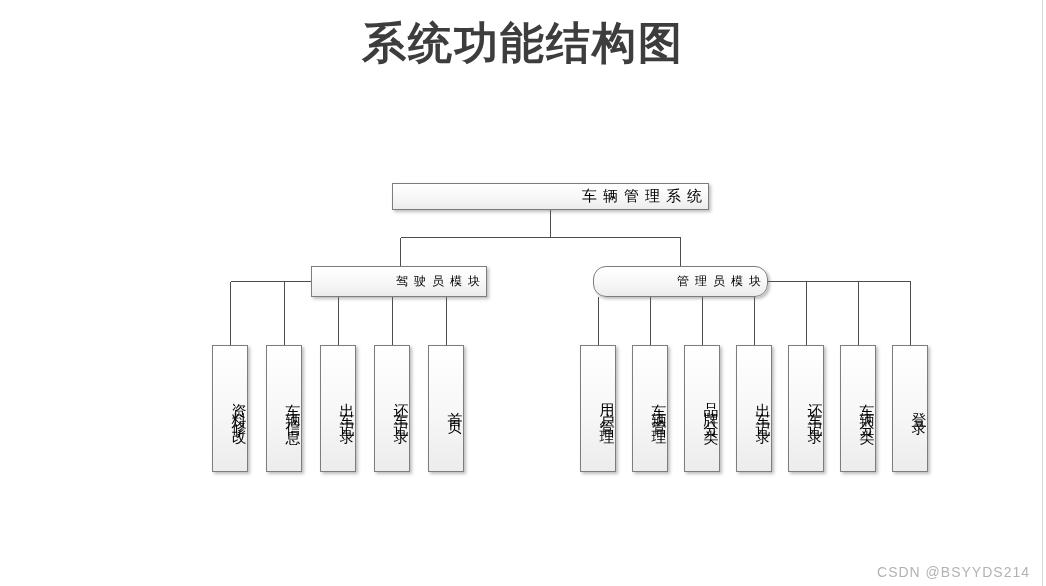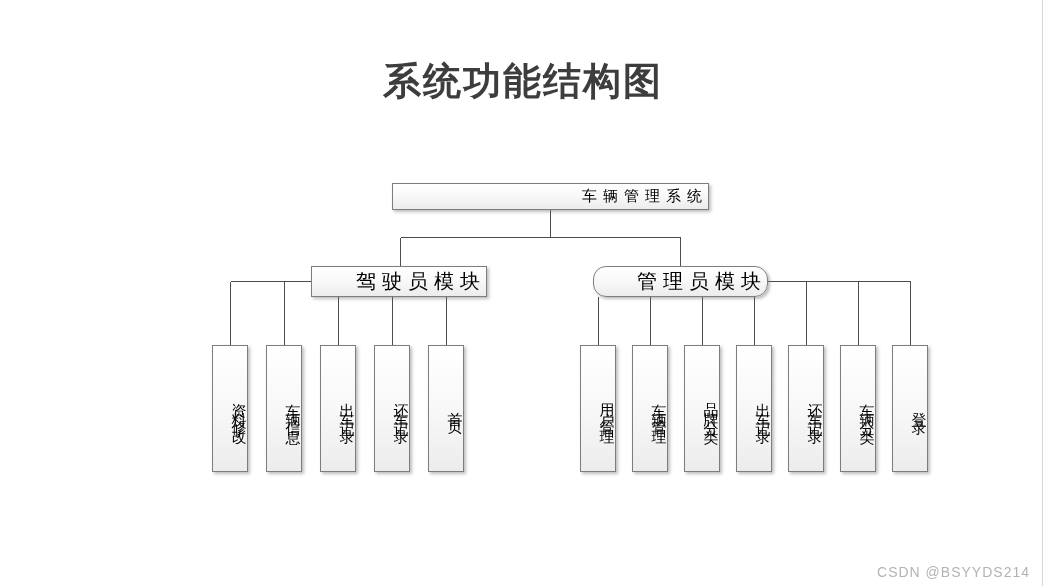--- a/index.html
+++ b/index.html
@@ -5,37 +5,37 @@
   * { margin:0; padding:0; box-sizing:border-box; }
   html,body { width:1046px; height:586px; }
   body {
     position:relative;
     background:#ffffff;
     overflow:hidden;
     font-family:"Liberation Sans","DejaVu Sans",sans-serif;
   }
   .title {
     position:absolute; top:14px; left:0; width:100%;
-    text-align:center; font-size:38px; font-weight:bold;
-    color:#3d3d3d; letter-spacing:2px;margin-top:42px;
+    text-align:center; font-size:44px; font-weight:bold;
+    color:#3d3d3d; letter-spacing:2px;
   }
   svg.connectors { position:absolute; top:0; left:0; }
   .node {
     position:absolute;
     border:1px solid #7d7d7d;
     background:linear-gradient(180deg,#ffffff 0%,#f7f7f7 55%,#ececec 100%);
     box-shadow:2px 2px 3px rgba(110,110,110,0.45);
     display:flex; align-items:center; justify-content:flex-end;
     color:#000000;
   }
   .node.root  { left:392px; top:183px; width:317px; height:27px; }
   .node.branch-left  { left:311px; top:266px; width:176px; height:31px; }
   .node.branch-right { left:593px; top:266px; width:175px; height:31px;border-radius:13px; }
   .hlabel { font-size:15px; letter-spacing:6px; padding-left:6px; white-space:nowrap; }
-  .branch-left .hlabel, .branch-right .hlabel { font-size:20px; }
+  .branch-left .hlabel, .branch-right .hlabel { font-size:12px; }
   .leaf { width:36px; height:127px; top:345px; }
   .vtext {
     writing-mode:vertical-rl;
     text-orientation:upright;
     font-size:15px;
     letter-spacing:9px;
     line-height:1;
     white-space:nowrap;
   }
   .watermark {

